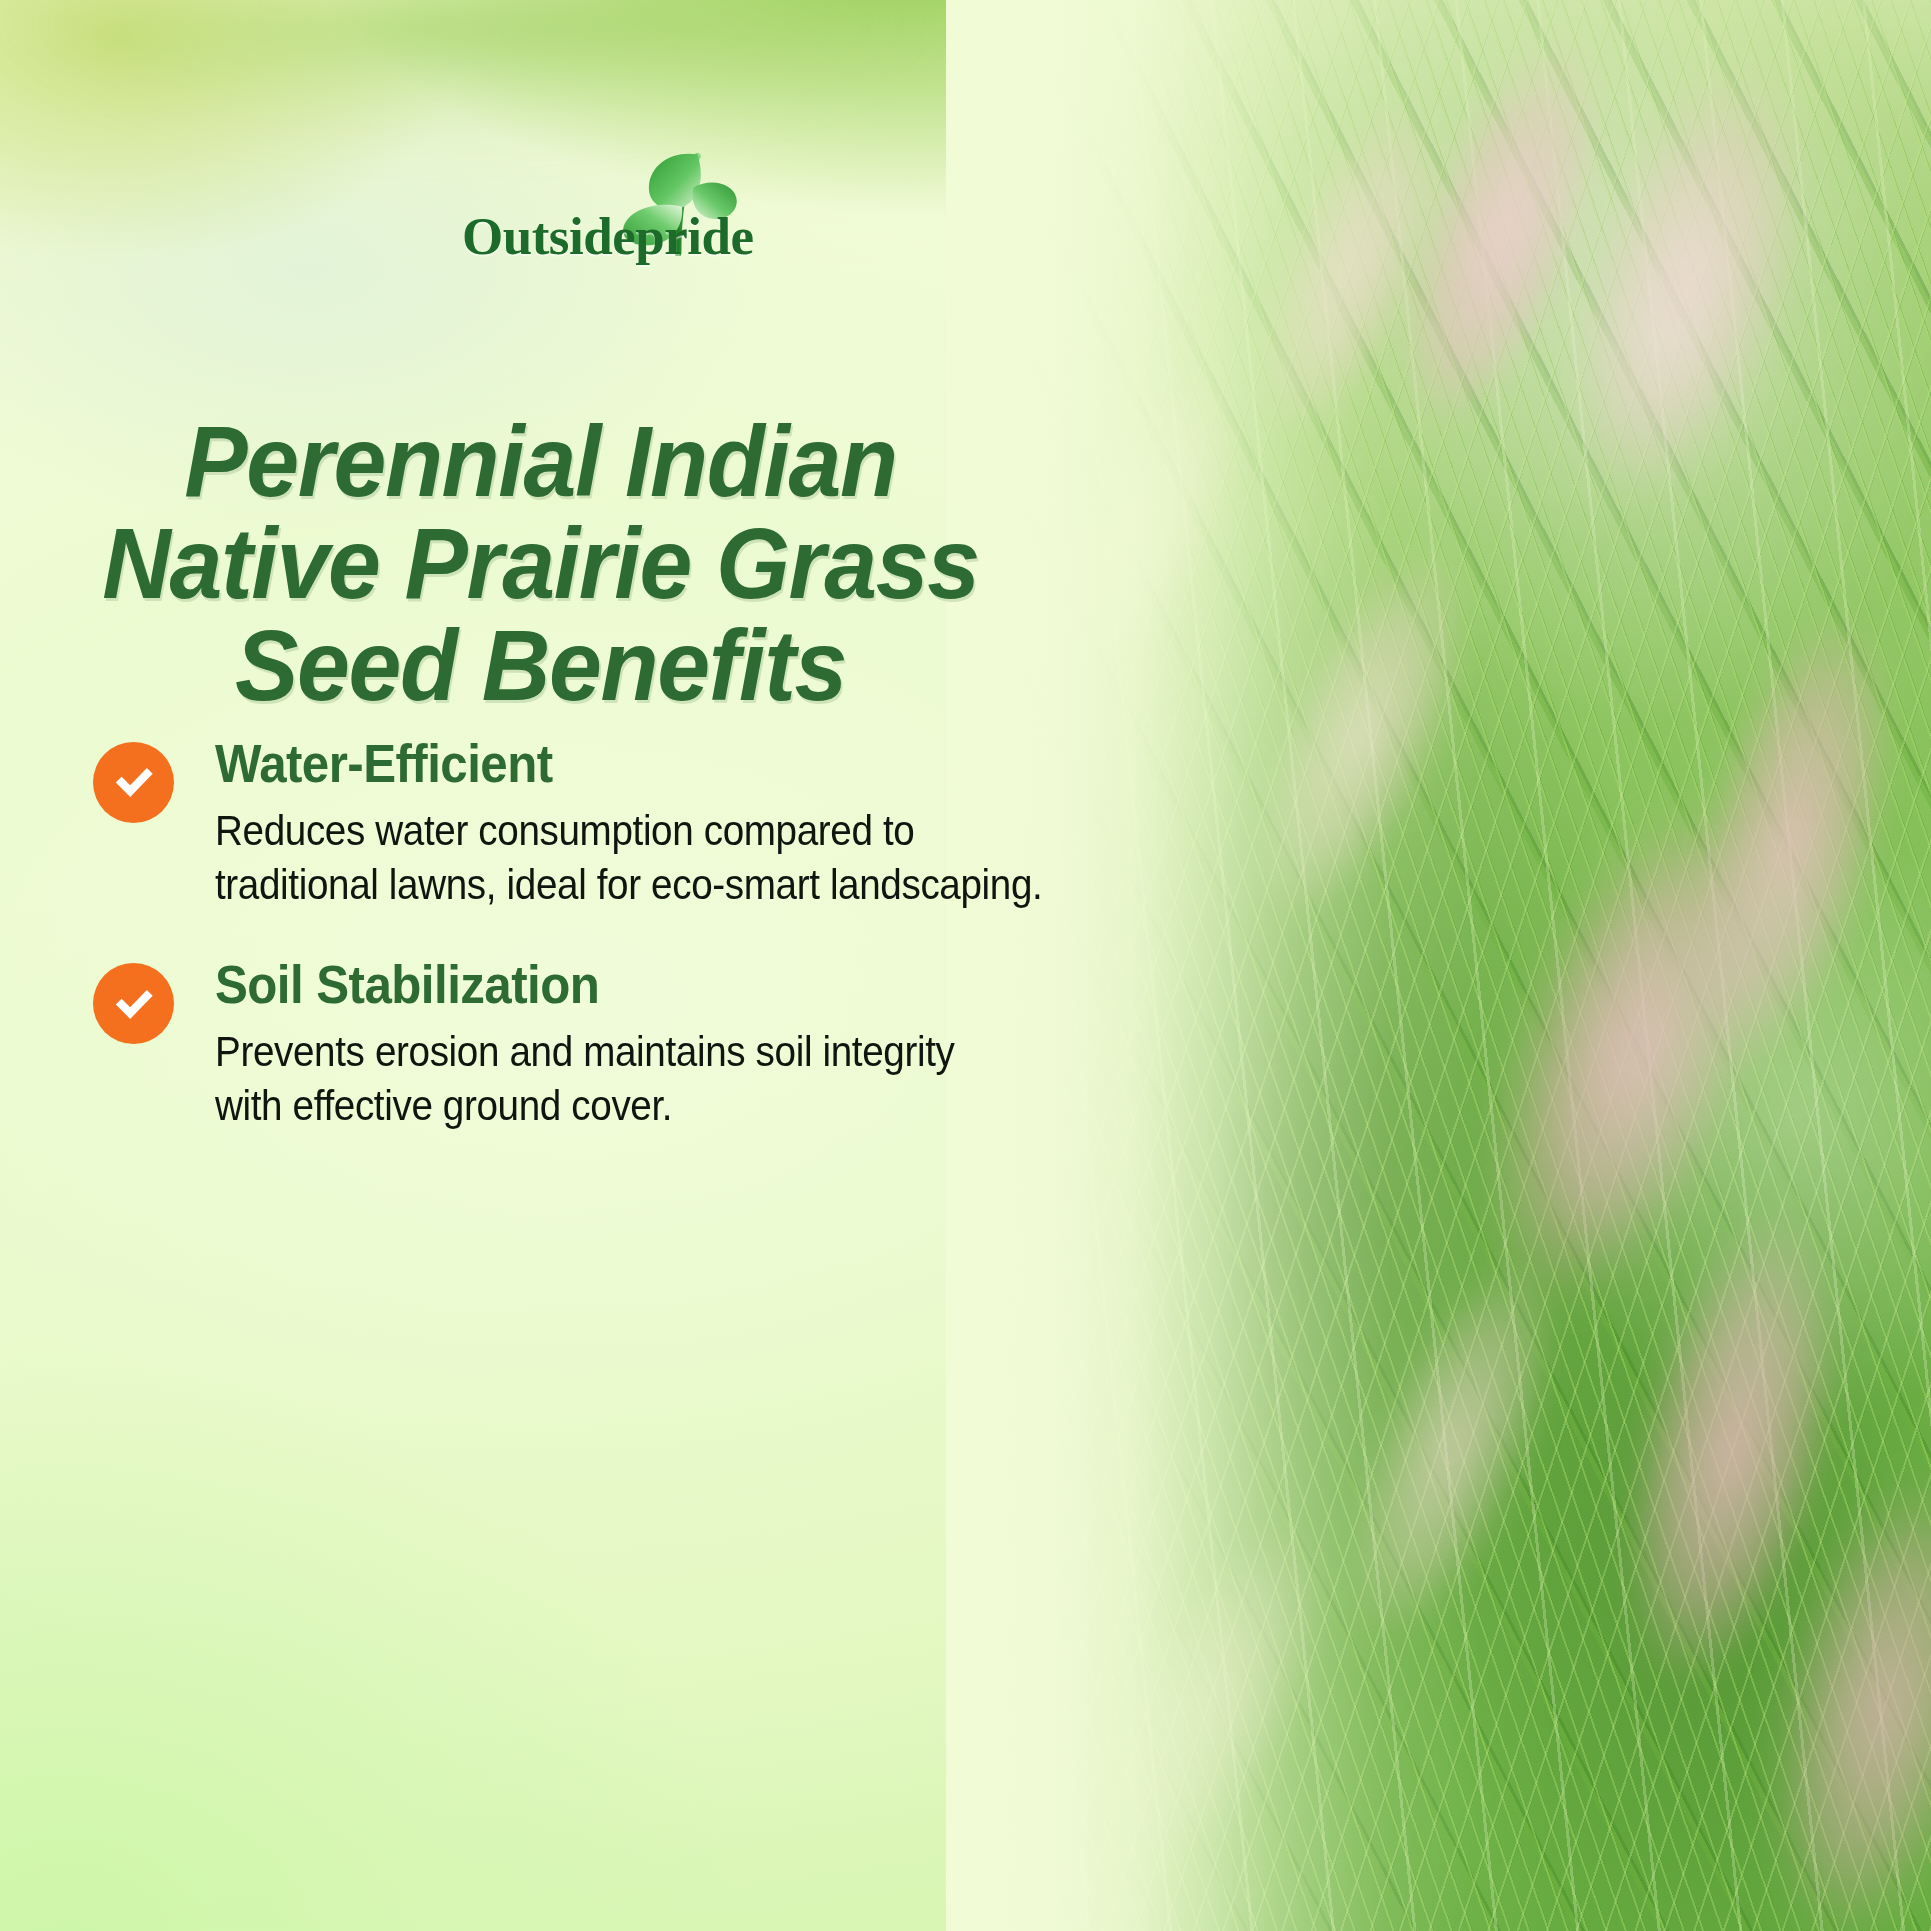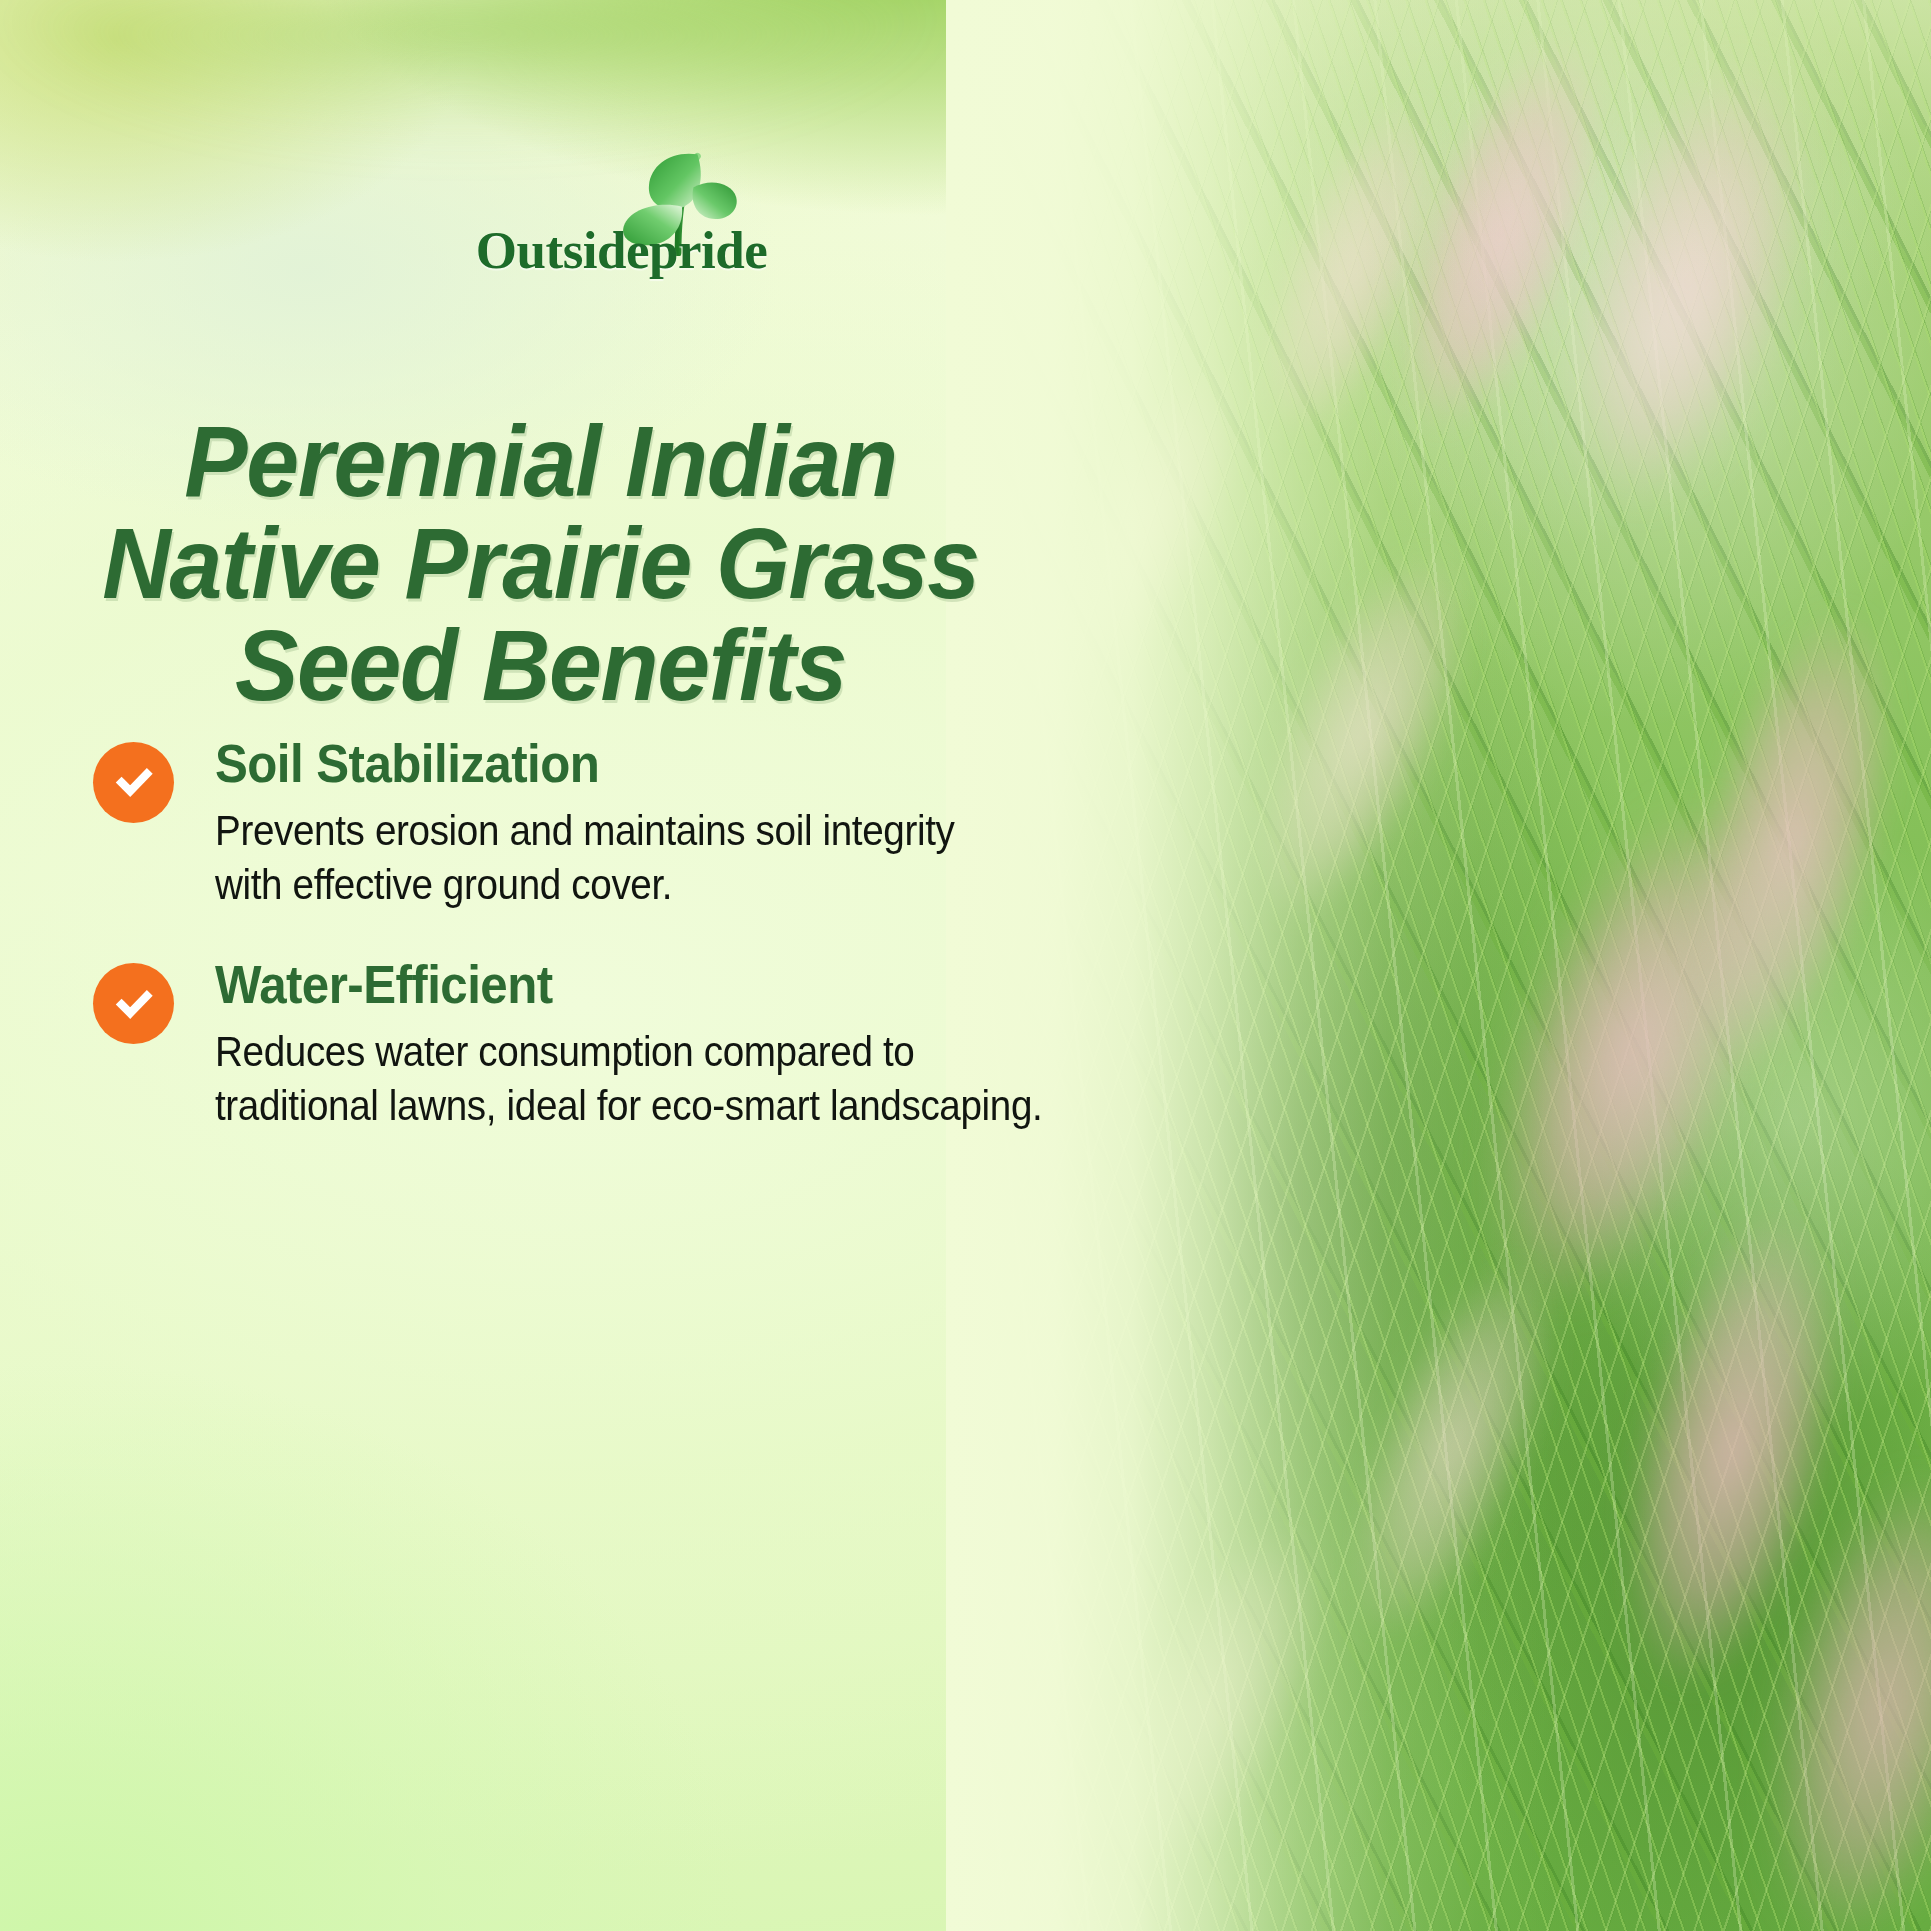--- a/index.html
+++ b/index.html
@@ -140,23 +140,22 @@
     left: 462px; top: 135px;
     width: 319px; height: 154px;
   }
   .logo-mark {
     position: absolute;
     left: 154px; top: 0px;
     width: 126px; height: 121px;
   }
   .logo-word {
     position: absolute;
-    left: 0; top: 85px;
+    left: 0; top: 71px;
     width: 319px;
-    text-align: center;
     font-family: "Liberation Serif", serif;
     font-weight: 700;
     font-size: 53px;
     letter-spacing: -0.5px;
     color: #1d6b2a;
     text-shadow: 0 1.9px 1px rgba(255,255,255,0.55);
   }
 
   
   .title {
@@ -322,38 +321,38 @@
     </h1>
 
     <div class="benefits">
 
       <div class="benefit">
         <div class="check-badge">
           <svg viewBox="0 0 48 48" width="46" height="46" aria-hidden="true">
             <path d="M11 24.5 L20 33.5 L37.5 15.5" stroke="#ffffff" stroke-width="8.5" fill="none" stroke-linecap="square" stroke-linejoin="miter"></path>
           </svg>
         </div>
+        <p class="b-title">Water-Efficient</p>
+        <p class="b-desc">
+          <span class="ln">Reduces water consumption compared to</span>
+          <span class="ln">traditional lawns, ideal for eco-smart landscaping.</span>
+        </p>
+      </div>
+
+      <div class="benefit">
+        <div class="check-badge">
+          <svg viewBox="0 0 48 48" width="46" height="46" aria-hidden="true">
+            <path d="M11 24.5 L20 33.5 L37.5 15.5" stroke="#ffffff" stroke-width="8.5" fill="none" stroke-linecap="square" stroke-linejoin="miter"></path>
+          </svg>
+        </div>
         <p class="b-title">Soil Stabilization</p>
         <p class="b-desc">
           <span class="ln">Prevents erosion and maintains soil integrity</span>
           <span class="ln">with effective ground cover.</span>
         </p>
       </div>
 
-      <div class="benefit">
-        <div class="check-badge">
-          <svg viewBox="0 0 48 48" width="46" height="46" aria-hidden="true">
-            <path d="M11 24.5 L20 33.5 L37.5 15.5" stroke="#ffffff" stroke-width="8.5" fill="none" stroke-linecap="square" stroke-linejoin="miter"></path>
-          </svg>
-        </div>
-        <p class="b-title">Water-Efficient</p>
-        <p class="b-desc">
-          <span class="ln">Reduces water consumption compared to</span>
-          <span class="ln">traditional lawns, ideal for eco-smart landscaping.</span>
-        </p>
-      </div>
-
 
 
     </div>
   </div>
 </div>
 
 
 </body></html>

